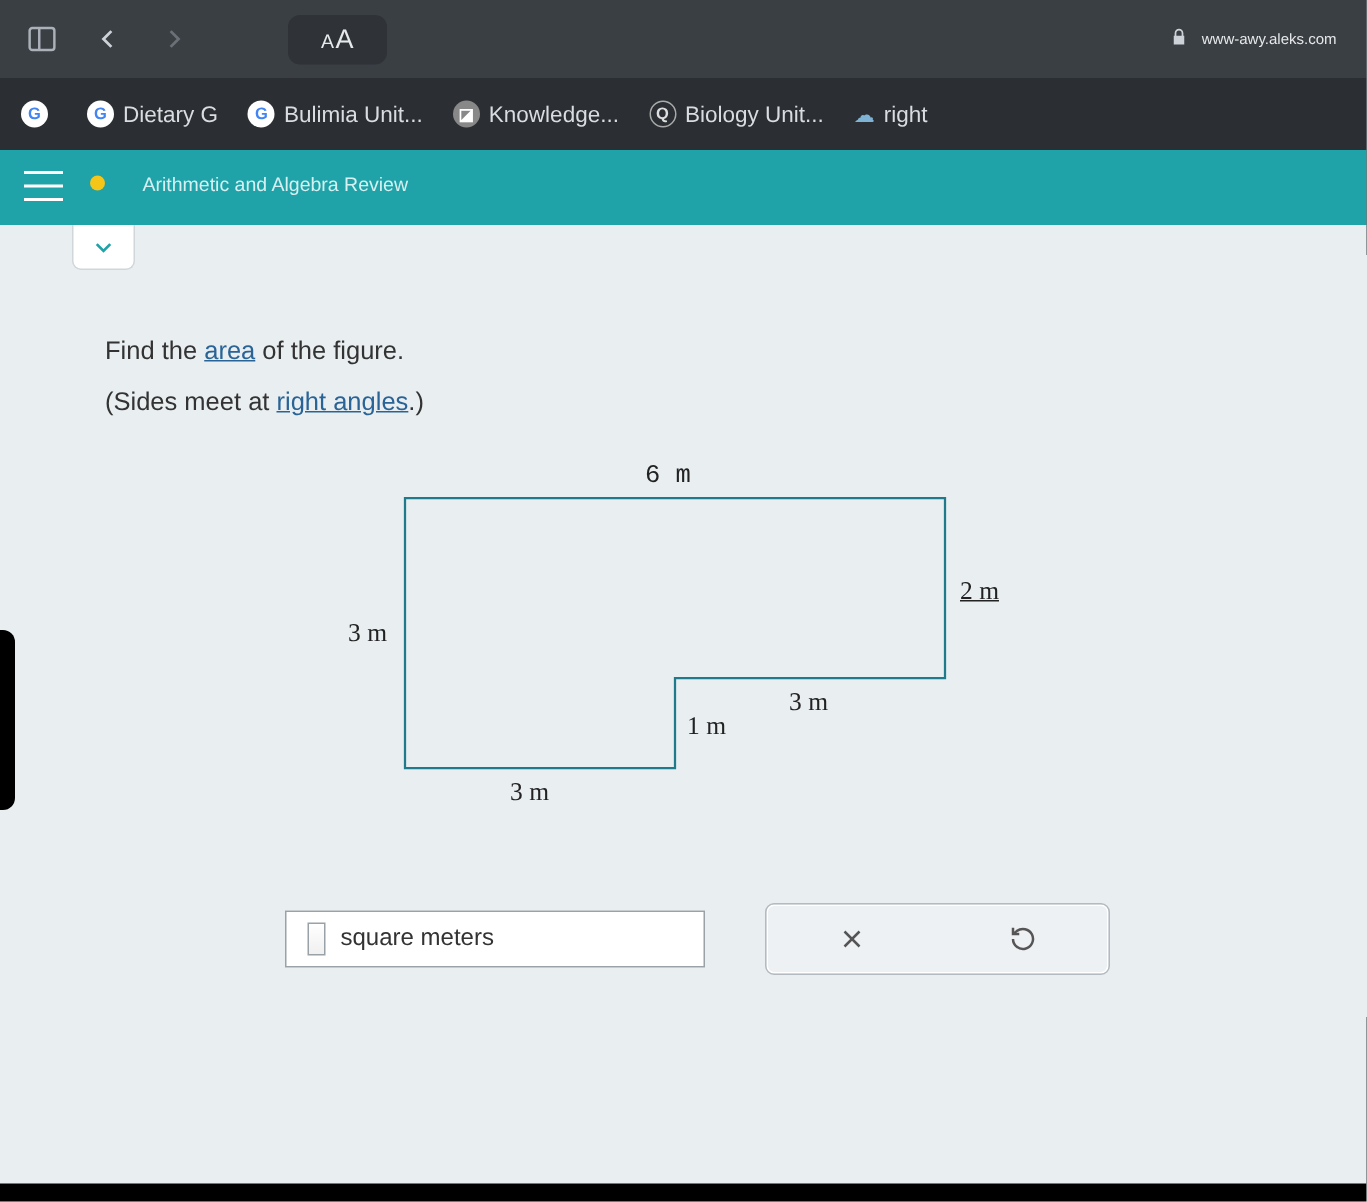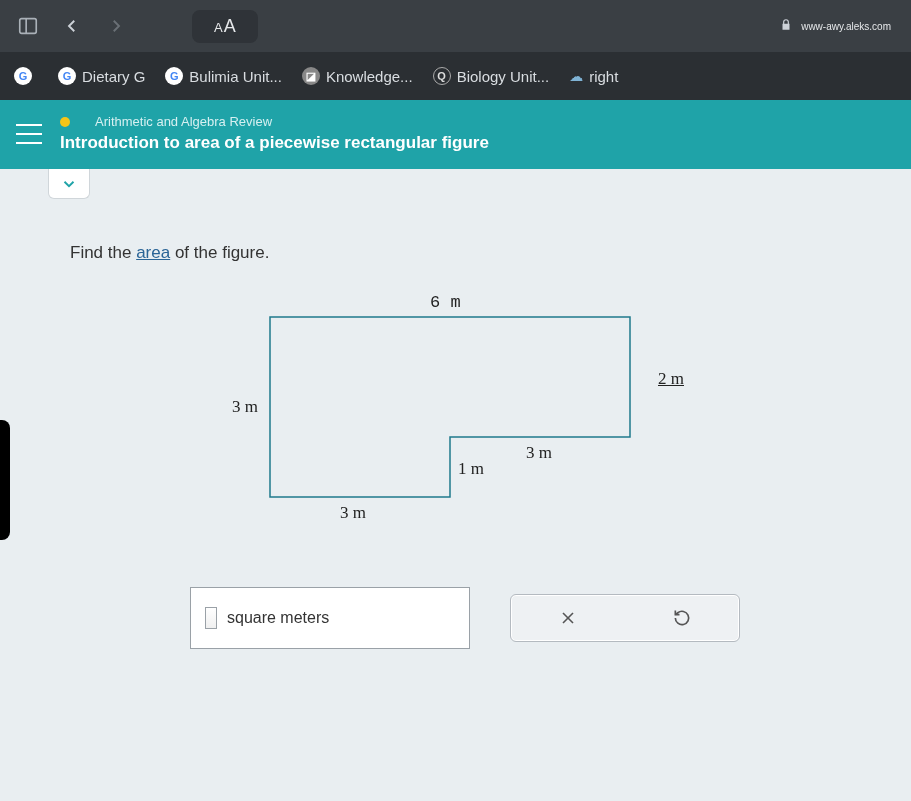--- a/index.html
+++ b/index.html
@@ -141,21 +141,21 @@
     display: flex;
     align-items: center;
     gap: 40px;
     margin: 40px 0 0 120px;
   }
   .answer-box {
     border: 1px solid #9aa1a7;
     background: #fff;
     display: flex; align-items: center;
     padding: 10px 14px;
-    width: 280px; height: 62px;
+    width: 280px; height: 38px;
     gap: 10px;
   }
   .answer-cursor {
     width: 12px; height: 22px;
     border: 1px solid #9aa1a7;
     background: linear-gradient(#fff,#f0f0f0);
   }
   .answer-unit { font-size: 16px; color: #333; }
   .ctrl-group {
     border: 1px solid #b4bac0;
@@ -248,47 +248,49 @@
   <div class="hamburger">
     <span></span>
       <span></span>
       <span></span>
   </div>
   <div class="course-text">
     <div class="line1">
       <span class="dot"></span>
       <span>Arithmetic and Algebra Review</span>
     </div>
-    <div class="line2">Introduction to area of a piecewise rectangular figure</div>
   </div>
 </div>
 
 <div class="content-wrap">
   <div class="chev-tab">
     <svg viewBox="0 0 24 24">
         <polyline points="6 9 12 15 18 9"></polyline>
       </svg>
   </div>
 
   <div class="problem">
     <p>
       <span>Find the </span><span class="underline">area</span><span> of the figure.</span>
+    </p>
+    <p>
+      <span>(Sides meet at </span><span class="underline">right angles</span><span>.)</span>
     </p>
 
     <div class="figure-zone">
       <svg width="520" height="260" viewBox="0 0 520 260">
 
         <polygon points="40,30 400,30 400,150 220,150 220,210 40,210" fill="none" stroke="#1f7a8c" stroke-width="1.5"></polygon>
       </svg>
       <div class="dim-label" style="left:200px; top:6px;font-family:Liberation Mono, monospace;">6 m</div>
       <div class="dim-label" style="left:2px; top:110px;">3 m</div>
       <div class="dim-label" style="left:110px; top:216px;">3 m</div>
       <div class="dim-label" style="left:228px; top:172px;">1 m</div>
       <div class="dim-label" style="left:296px; top:156px;">3 m</div>
-      <div class="dim-label" style="left:428px; top:82px;text-decoration:underline;">2 m</div>
+      <div class="dim-label" style="left:410px; top:82px;text-decoration:underline;">2 m</div>
     </div>
 
     <div class="answer-row">
       <div class="answer-box">
         <span class="answer-cursor"></span>
         <span class="answer-unit">square meters</span>
       </div>
       <div class="ctrl-group">
         <div class="ctrl-btn">
           <svg viewBox="0 0 24 24">

